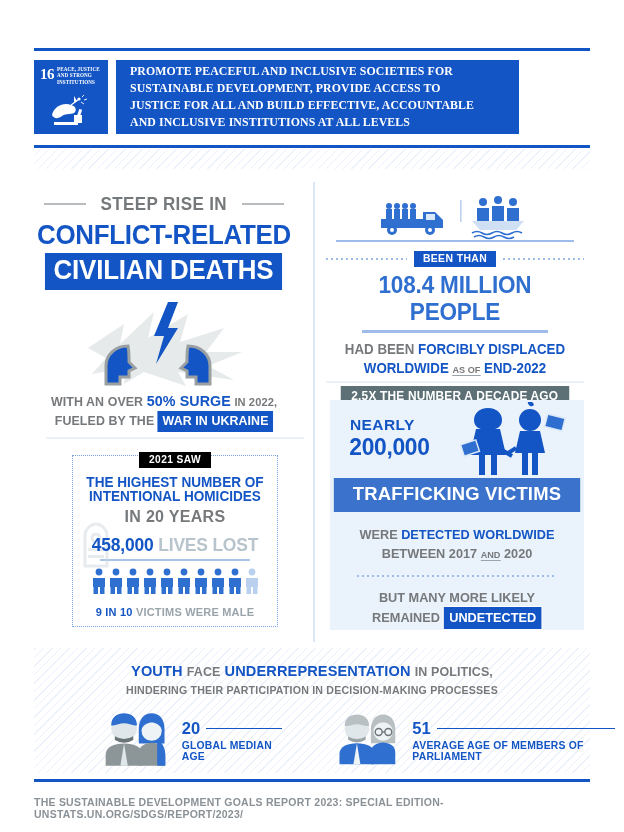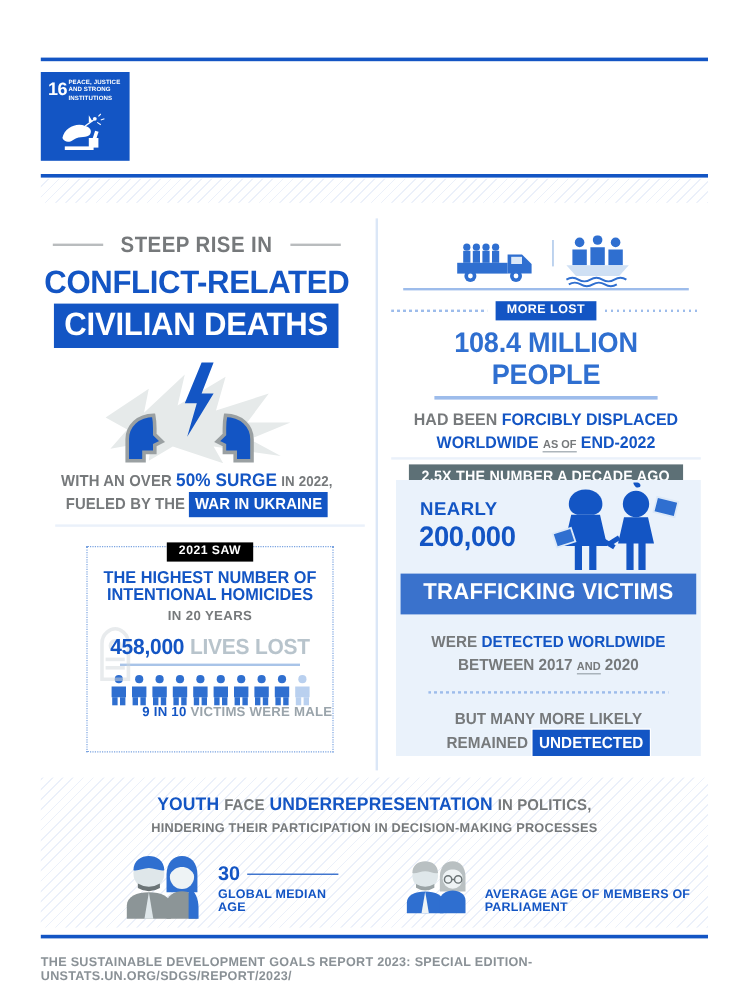--- a/index.html
+++ b/index.html
@@ -28,21 +28,21 @@
   }
 
   
   .rule-top {
     position: absolute; left: 34px; top: 48px;
     width: 556px; height: 3px; background: #1355c4;
   }
   .header-row {
     position: absolute; left: 34px; top: 60px;
     width: 485px; height: 74px;
-    display: flex; gap: 8px;
+    display: flex; gap: 8px; font-family: Liberation Serif, serif;
   }
   .sdg-box {
     width: 74px; height: 74px; background: #1355c4;
     position: relative; flex: 0 0 auto;
   }
   .sdg-num {
     position: absolute; left: 6px; top: 6px;
     color: #fff; font-size: 15px; font-weight: bold;
     letter-spacing: -0.5px;
   }
@@ -131,38 +131,38 @@
   .tag-dark {
     display: inline-block; background: #000000; color: #fff;
     font-size: 10.2px; font-weight: bold; letter-spacing: 0.4px;
     padding: 2px 10px 3px; position: relative; top: -9px;
   }
   .hom-title {
     color: #1355c4; font-size: 14.3px; font-weight: bold;
     line-height: 17px; margin-top: -3px; transform: scaleX(0.95);
   }
   .hom-sub {
-    color: #76797b; font-size: 11px; font-weight: bold;
+    color: #76797b; font-size: 16px; font-weight: bold;
     letter-spacing: 0.3px; margin-top: 3px;
   }
   .hom-lives {
     margin-top: 9px; font-size: 18.2px; font-weight: bold;
     color: #b8c4cc; letter-spacing: -0.2px; transform: scaleX(0.96);
   }
   .hom-lives b { color: #1355c4; font-weight: bold; }
   .hom-underline {
     width: 150px; height: 1.6px; background: #a9c4e8;
     margin: 3px auto 0;
   }
   .people-row {
     display: flex; justify-content: center; gap: 1px; margin-top: 7px;
   }
   .hom-foot {
-    margin-top: 0; font-size: 11px; font-weight: bold;
-    color: #9aa4ab; letter-spacing: 0.2px; text-align: right;
+    margin-top: 12px; font-size: 11px; font-weight: bold;
+    color: #9aa4ab; letter-spacing: 0.2px;
   }
   .hom-foot b { color: #1355c4; }
   .grave { position: absolute; left: 6px; top: 66px; opacity: 0.5; }
 
   
   .displaced { position: absolute; left: 326px; top: 196px; width: 258px; text-align: center; }
   .disp-art { height: 44px; position: relative; }
   .disp-baseline {
     width: 238px; height: 2.4px; background: #9dbceb;
     margin: 0 auto;
@@ -292,20 +292,23 @@
       <svg class="sdg-art" viewBox="0 0 54 36">
         <path d="M30 3 L33 8 L30 9 Z" fill="#fff"></path>
         <path d="M8 22 C10 13 20 9 27 12 C31 13 33 16 31 19 C29 22 22 20 18 23 C14 26 10 26 8 22 Z" fill="#fff"></path>
         <path d="M27 12 L34 7" stroke="#fff" stroke-width="1.2"></path>
         <circle cx="35" cy="6" r="1.6" fill="#fff"></circle>
         <path d="M38 4 l2 -2 M40 7 l3 -1 M37 9 l3 2" stroke="#fff" stroke-width="0.9"></path>
         <rect x="10" y="29" width="24" height="3" fill="#fff"></rect>
         <rect x="30" y="22" width="8" height="8" fill="#fff"></rect>
         <rect x="34" y="16" width="3" height="8" fill="#fff" transform="rotate(18 35 20)"></rect>
       </svg>
+    </div>
+    <div class="header-bar">
+      <div class="header-text">PROMOTE PEACEFUL AND INCLUSIVE SOCIETIES FOR SUSTAINABLE DEVELOPMENT, PROVIDE ACCESS TO JUSTICE FOR ALL AND BUILD EFFECTIVE, ACCOUNTABLE AND INCLUSIVE INSTITUTIONS AT ALL LEVELS</div>
     </div>
   </div>
 
   <div class="rule-under-header"></div>
   <div class="stripes stripe-band-top"></div>
 
   <div class="divider-v"></div>
   <div class="divider-h-left"></div>
   <div class="divider-h-right"></div>
 
@@ -460,21 +463,21 @@
           <path d="M146 25 h52 l-8 9 h-36 z" fill="#cfe0f4"></path>
           <path d="M146 37 q5 -3 10 0 t10 0 t10 0 t10 0 t10 0" stroke="#2f6fd0" stroke-width="1.6" fill="none"></path>
           <path d="M148 41 q5 -3 10 0 t10 0 t10 0 t10 0" stroke="#2f6fd0" stroke-width="1.6" fill="none"></path>
         </g>
       </svg>
     </div>
     <div class="disp-baseline"></div>
 
     <div class="badge-row">
       <div class="dots"></div>
-      <div class="badge-blue">MORE LOST</div>
+      <div class="badge-blue">BEEN THAN</div>
       <div class="dots"></div>
     </div>
 
     <div class="disp-big">108.4 MILLION PEOPLE</div>
     <div class="disp-underline"></div>
 
     <div class="disp-line">
       <span>HAD BEEN</span>
       <span class="b">FORCIBLY DISPLACED</span>
       <br>
@@ -552,21 +555,21 @@
           <g>
             <path d="M40 18 c0 -11 6 -17 14 -17 c8 0 14 6 14 17 l0 16 l-28 0 z" fill="#2f6fd0"></path>
             <circle cx="54" cy="20" r="11" fill="#eef3f5"></circle>
             <path d="M42 20 c0 -12 6 -17 12 -17 c6 0 12 5 12 17 c-3 -7 -8 -9 -12 -9 c-4 0 -9 2 -12 9 z" fill="#2f6fd0"></path>
             <path d="M40 58 l0 -14 c0 -7 7 -11 14 -11 c7 0 14 4 14 11 l0 14 z" fill="#8c9597"></path>
             <path d="M60 30 c6 2 9 10 9 18 l0 10 l-9 0 z" fill="#2f6fd0"></path>
           </g>
         </svg>
         <div class="stat-txt">
           <div class="stat-num-row">
-            <span class="stat-num">30</span>
+            <span class="stat-num">20</span>
             <span class="stat-rule" style="width:76px"></span>
           </div>
           <div class="stat-lab">GLOBAL MEDIAN AGE</div>
         </div>
       </div>
 
       <div class="stat">
         <svg width="78" height="58" viewBox="0 0 78 58">
           <g>
             <circle cx="24" cy="17" r="14" fill="#dfe7ea"></circle>
@@ -579,20 +582,24 @@
             <path d="M40 18 c0 -11 6 -17 14 -17 c8 0 14 6 14 17 l0 16 l-28 0 z" fill="#b9c0c2"></path>
             <circle cx="54" cy="20" r="11" fill="#eef3f5"></circle>
             <path d="M42 18 c0 -11 6 -15 12 -15 c6 0 12 4 12 15 c-3 -6 -8 -8 -12 -8 c-4 0 -9 2 -12 8 z" fill="#b9c0c2"></path>
             <circle cx="49" cy="21" r="4" fill="none" stroke="#6b7476" stroke-width="1.6"></circle>
             <circle cx="60" cy="21" r="4" fill="none" stroke="#6b7476" stroke-width="1.6"></circle>
             <path d="M53 21 h3" stroke="#6b7476" stroke-width="1.6"></path>
             <path d="M40 58 l0 -14 c0 -7 7 -11 14 -11 c7 0 14 4 14 11 l0 14 z" fill="#2f6fd0"></path>
           </g>
         </svg>
         <div class="stat-txt">
+          <div class="stat-num-row">
+            <span class="stat-num">51</span>
+            <span class="stat-rule" style="width:178px"></span>
+          </div>
           <div class="stat-lab">AVERAGE AGE OF MEMBERS OF PARLIAMENT</div>
         </div>
       </div>
     </div>
   </div>
 
   <div class="rule-bottom"></div>
   <div class="footer">THE SUSTAINABLE DEVELOPMENT GOALS REPORT 2023: SPECIAL EDITION- UNSTATS.UN.ORG/SDGS/REPORT/2023/</div>
 
 </div>

